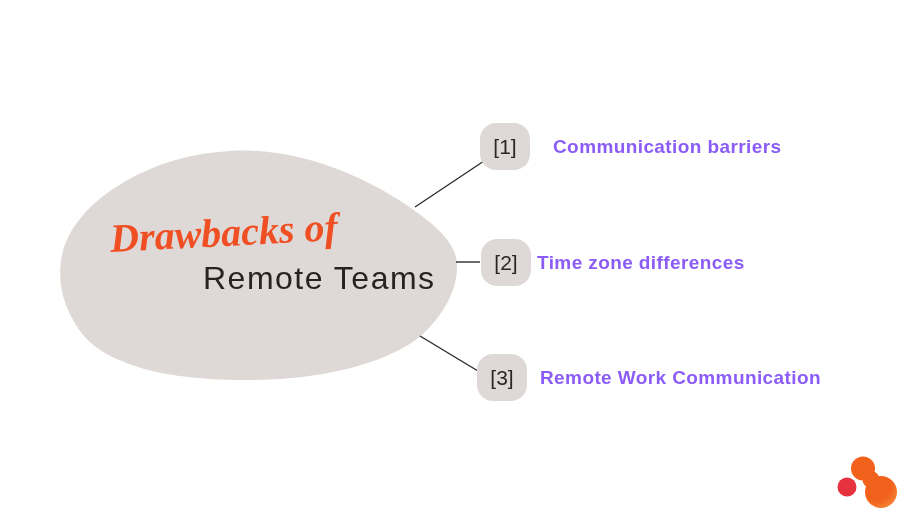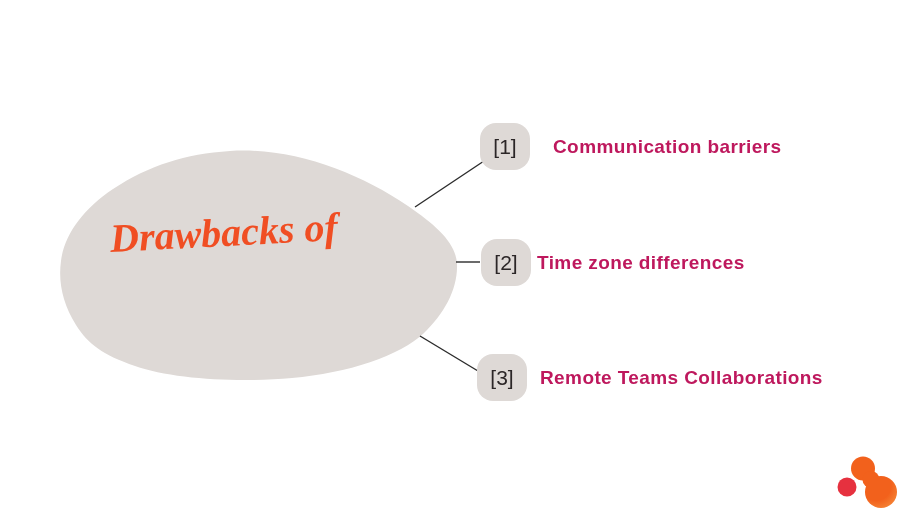--- a/index.html
+++ b/index.html
@@ -56,21 +56,21 @@
     justify-content: center;
     font-size: 21px;
     font-weight: 500;
     color: #2B2627;
     flex: 0 0 auto;
   }
   .item-label {
     font-size: 19px;
     font-weight: 600;
     letter-spacing: 0.4px;
-    color: #be185d;
+    color: #8b5cf6;
     white-space: nowrap;
     line-height: 1;
   }
   .item-1 { left: 480px; top: 123px; }
   .item-1 .item-label { margin-left: 23px; }
   .item-2 { left: 481px; top: 239px; }
   .item-2 .item-label { margin-left: 6px; }
   .item-3 { left: 477px; top: 354px; }
   .item-3 .item-label { margin-left: 13px; }
   .logo {
@@ -97,34 +97,35 @@
              C 63 304 58 283 61 261
              C 64 235 83 209 113 189
              C 150 165 185 154 230 151 Z" fill="#DED9D6"></path>
     <line x1="415" y1="207" x2="484" y2="161" stroke="#2B2B2B" stroke-width="1.4"></line>
     <line x1="456" y1="262" x2="480" y2="262" stroke="#2B2B2B" stroke-width="1.4"></line>
     <line x1="420" y1="336" x2="478" y2="371" stroke="#2B2B2B" stroke-width="1.4"></line>
   </svg>
 
   <div class="script-title">Drawbacks of</div>
 
+  <div class="main-title">Remote Teams</div>
 
   <div class="item item-1">
     <div class="badge">[1]</div>
     <div class="item-label">Communication barriers</div>
   </div>
 
   <div class="item item-2">
     <div class="badge">[2]</div>
     <div class="item-label">Time zone differences</div>
   </div>
 
   <div class="item item-3">
     <div class="badge">[3]</div>
-    <div class="item-label">Remote Teams Collaborations</div>
+    <div class="item-label">Remote Work Communication</div>
   </div>
 
   <svg class="logo" viewBox="830 445 72 72" xmlns="http://www.w3.org/2000/svg">
     <defs>
       <radialGradient id="logoBigGrad" cx="35%" cy="30%" r="85%">
         <stop offset="55%" stop-color="#F2611C"></stop>
         <stop offset="100%" stop-color="#F68C3B"></stop>
       </radialGradient>
     </defs>
     <circle cx="847" cy="487" r="9.5" fill="#E6313F"></circle>

